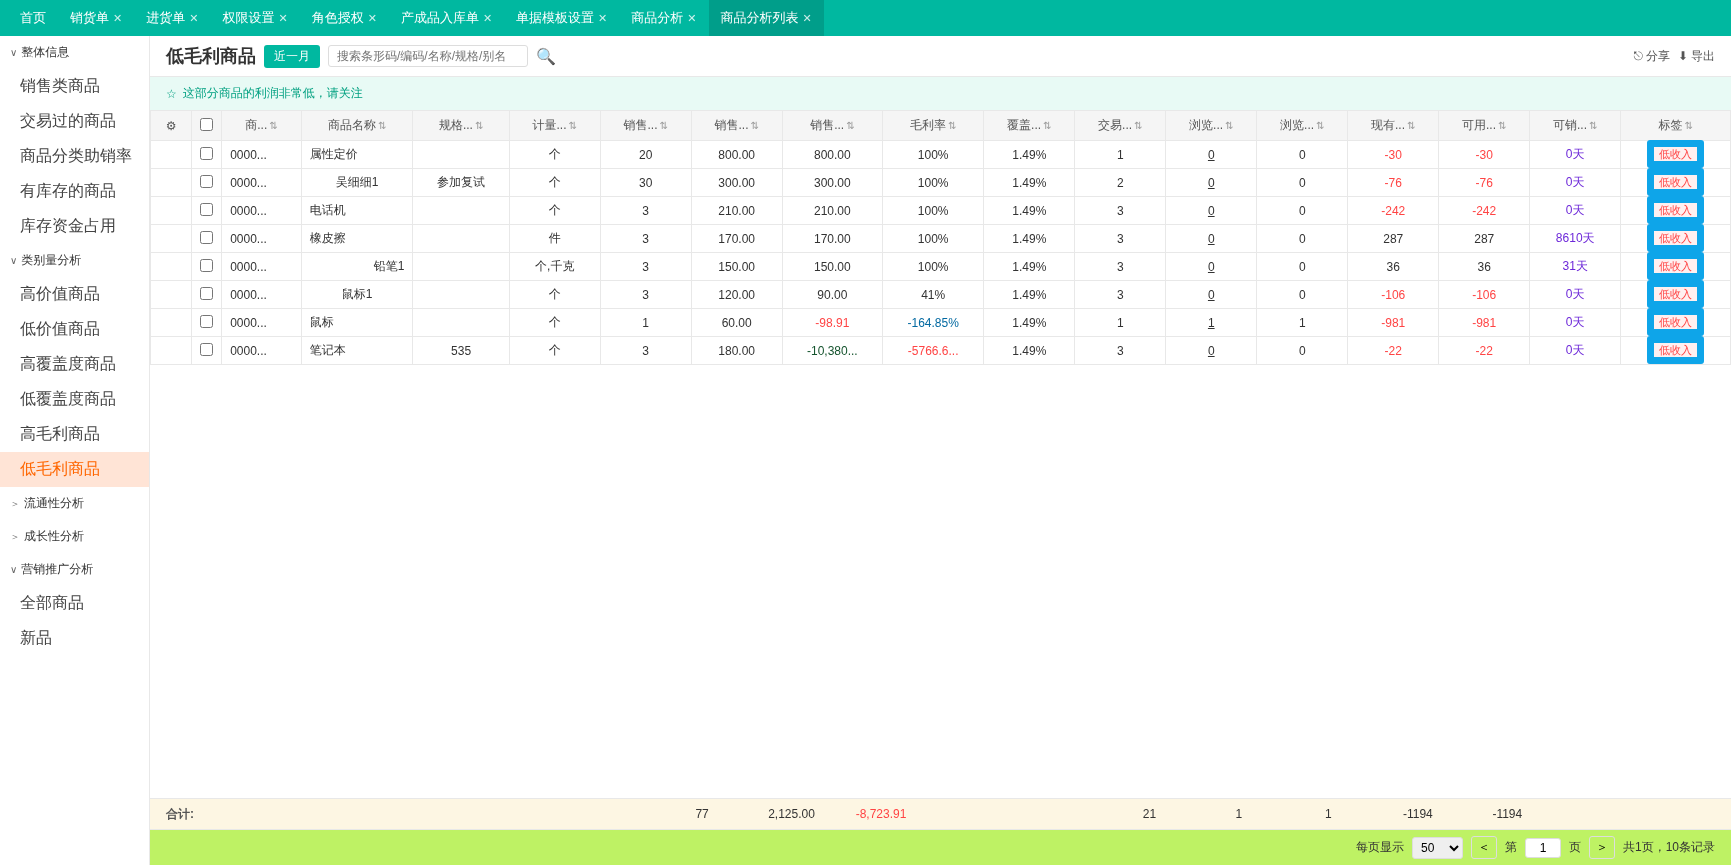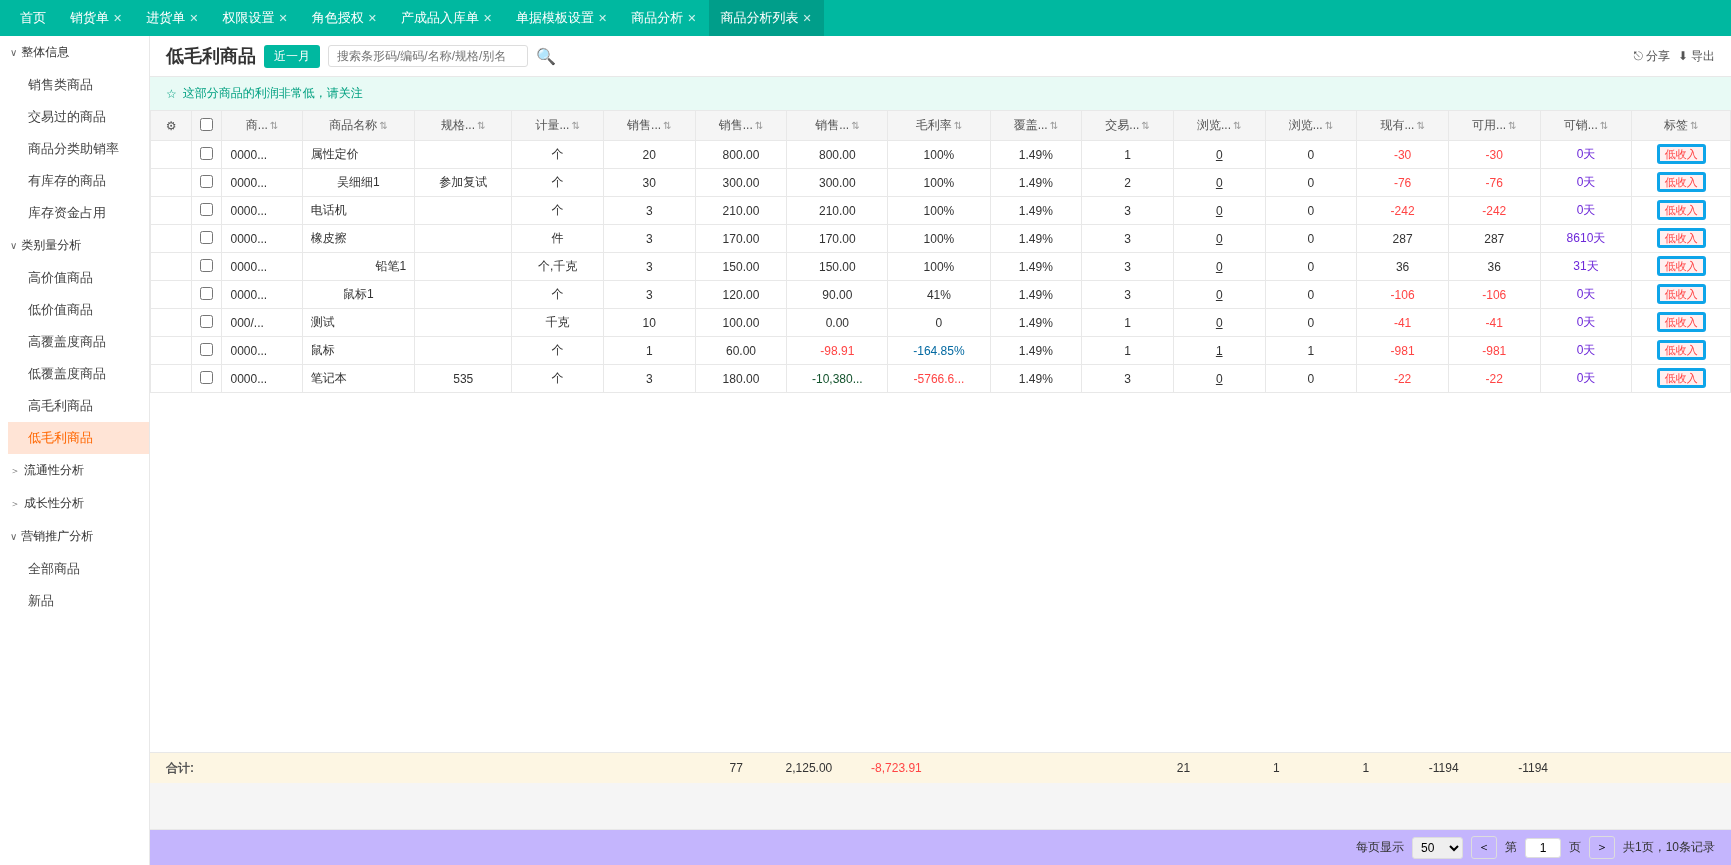--- a/index.html
+++ b/index.html
@@ -43,22 +43,21 @@
       padding: 8px 10px;
       cursor: pointer;
       color: #333;
       font-size: 12px;
     }
     .sidebar-section-header .arrow { margin-right: 4px; color: #666; font-size: 10px; }
     .sidebar-item {
       padding: 7px 10px 7px 20px;
       cursor: pointer;
       color: #444;
-      font-size: 13px;
-      margin-left: 8px;
+      font-size: 16px;
     }
     .sidebar-item.active { background: #ffe4d6; color: #ff6600; }
 
     
     .content-area {
       flex: 1;
       display: flex;
       flex-direction: column;
       overflow: hidden;
       background: #f5f5f5;
@@ -156,21 +155,21 @@
     tbody tr td {
       border: 1px solid #e8e8e8;
       padding: 5px 8px;
       white-space: nowrap;
       text-align: center;
     }
     tbody tr.highlighted { background: #fff3ed; }
     .tag-low-income {
       background: #fff0f0;
       color: #ff4444;
-      border: 3px solid #0ea5e9;
+      border: 7px solid #0ea5e9;
       border-radius: 3px;
       padding: 1px 5px;
       font-size: 11px;
     }
     .red-text { color: #6d28d9; }
     .underline-link { text-decoration: underline; cursor: pointer; color: #333; }
 
     
     .footer-totals {
       background: #fdf6e3;
@@ -180,36 +179,35 @@
       padding: 6px 0;
       font-size: 12px;
     }
     .footer-totals .label {
       padding: 0 16px;
       color: #555;
       font-weight: bold;
     }
     .footer-totals .cell {
       flex: 1;
-      text-align: right;
+      text-align: center;
       color: #333;
       padding: 2px 4px;
     }
 
     
     .pagination-bar {
-      background: #c4b5fd;
+      background: #bef264;
       border-top: 1px solid #e8e8e8;
       padding: 6px 16px;
       display: flex;
       align-items: center;
       justify-content: flex-end;
       gap: 8px;
       font-size: 12px;
-      margin-top: 46px;
     }
     .page-size-select {
       border: 1px solid #ddd;
       border-radius: 3px;
       padding: 2px 4px;
       font-size: 12px;
     }
     .page-btn {
       background: none;
       border: 1px solid #ddd;
@@ -476,40 +474,20 @@
     <td class="underline-link">0</td>
     <td>0</td>
     <td style="color:#ff4444">-106</td>
     <td style="color:#ff4444">-106</td>
     <td class="red-text">0天</td>
     <td><span class="tag-low-income">低收入</span></td>
   </tr>
             <tr>
     <td></td>
     <td class="checkbox-col"><input type="checkbox" style=""></td>
-    <td style="text-align:left">000/...</td>
-    <td style="text-align:left">测试</td>
-    <td></td>
-    <td>千克</td>
-    <td>10</td>
-    <td>100.00</td>
-    <td style="color:inherit">0.00</td>
-    <td style="color:inherit">0</td>
-    <td>1.49%</td>
-    <td>1</td>
-    <td class="underline-link">0</td>
-    <td>0</td>
-    <td style="color:#ff4444">-41</td>
-    <td style="color:#ff4444">-41</td>
-    <td class="red-text">0天</td>
-    <td><span class="tag-low-income">低收入</span></td>
-  </tr>
-            <tr>
-    <td></td>
-    <td class="checkbox-col"><input type="checkbox" style=""></td>
     <td style="text-align:left">0000...</td>
     <td style="text-align:left">鼠标</td>
     <td></td>
     <td>个</td>
     <td>1</td>
     <td>60.00</td>
     <td style="color:#ff4444">-98.91</td>
     <td style="color:#0369a1">-164.85%</td>
     <td>1.49%</td>
     <td>1</td>

